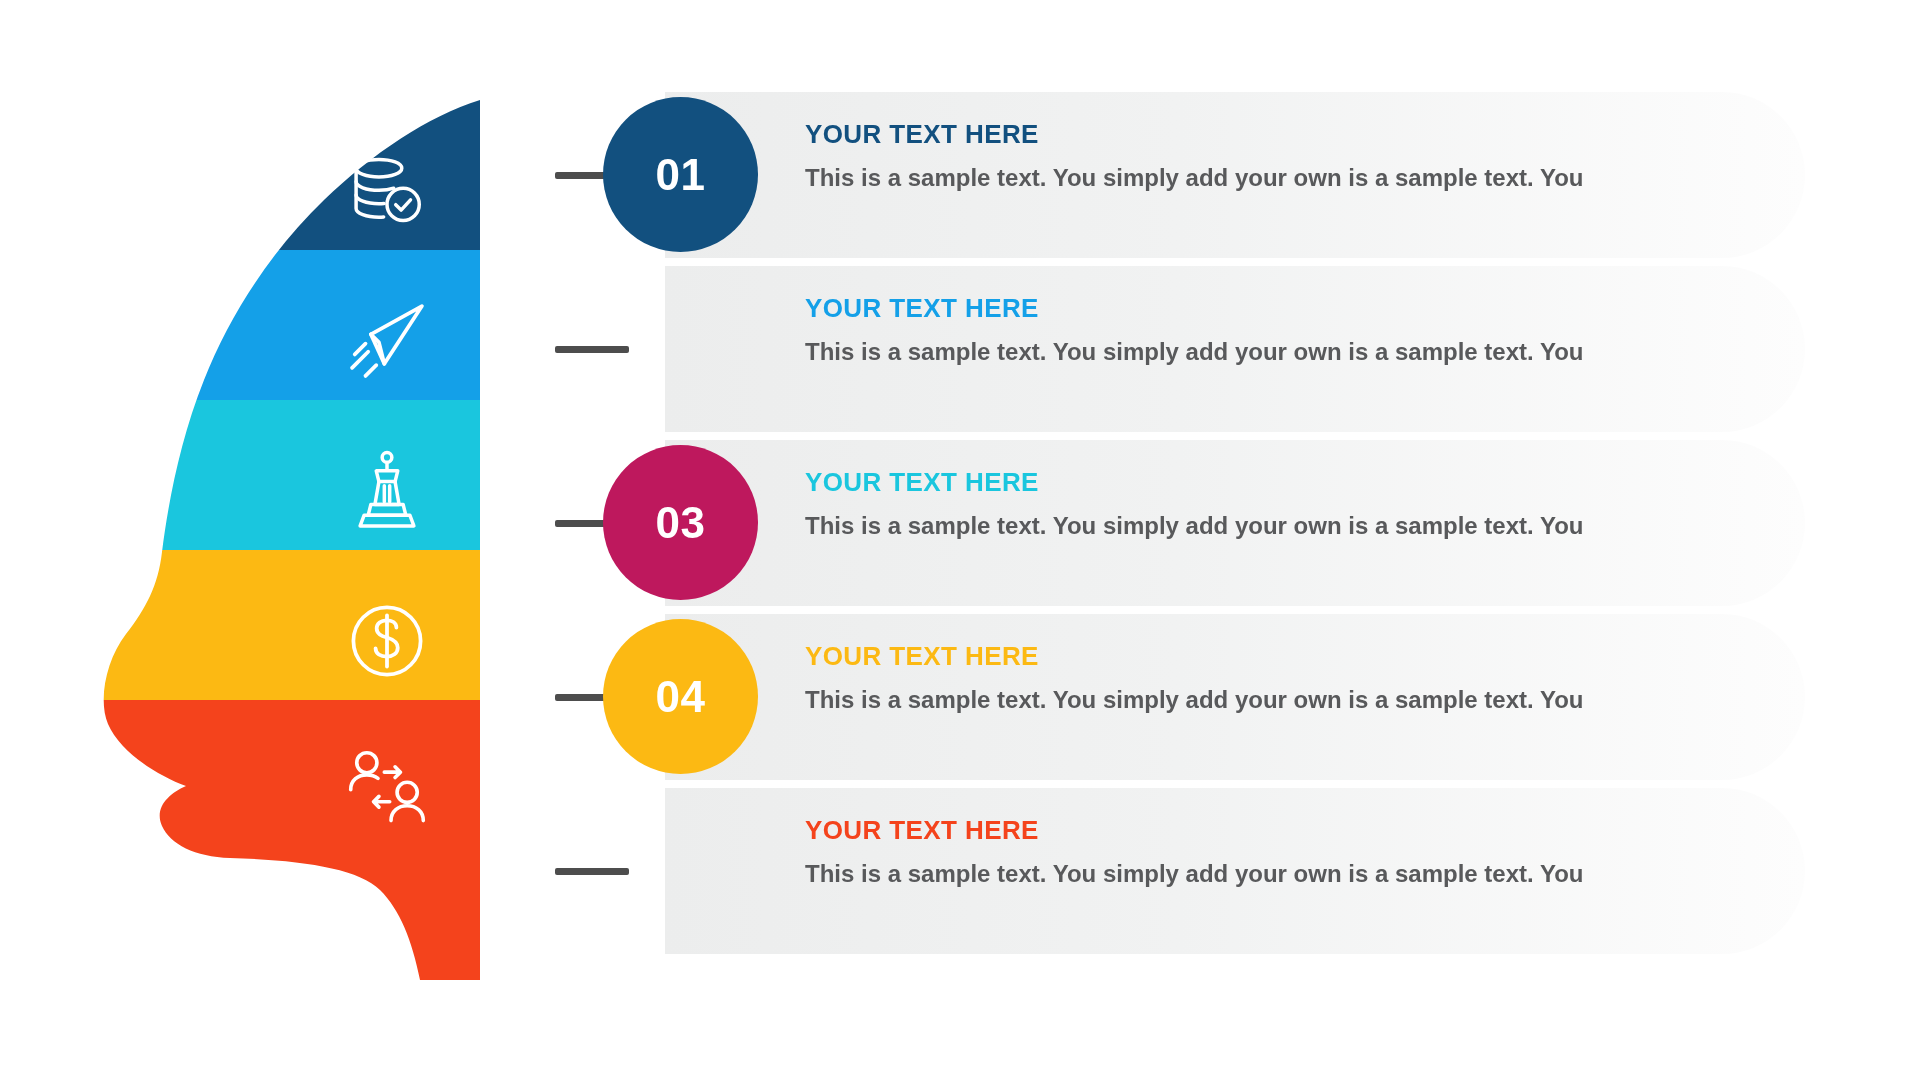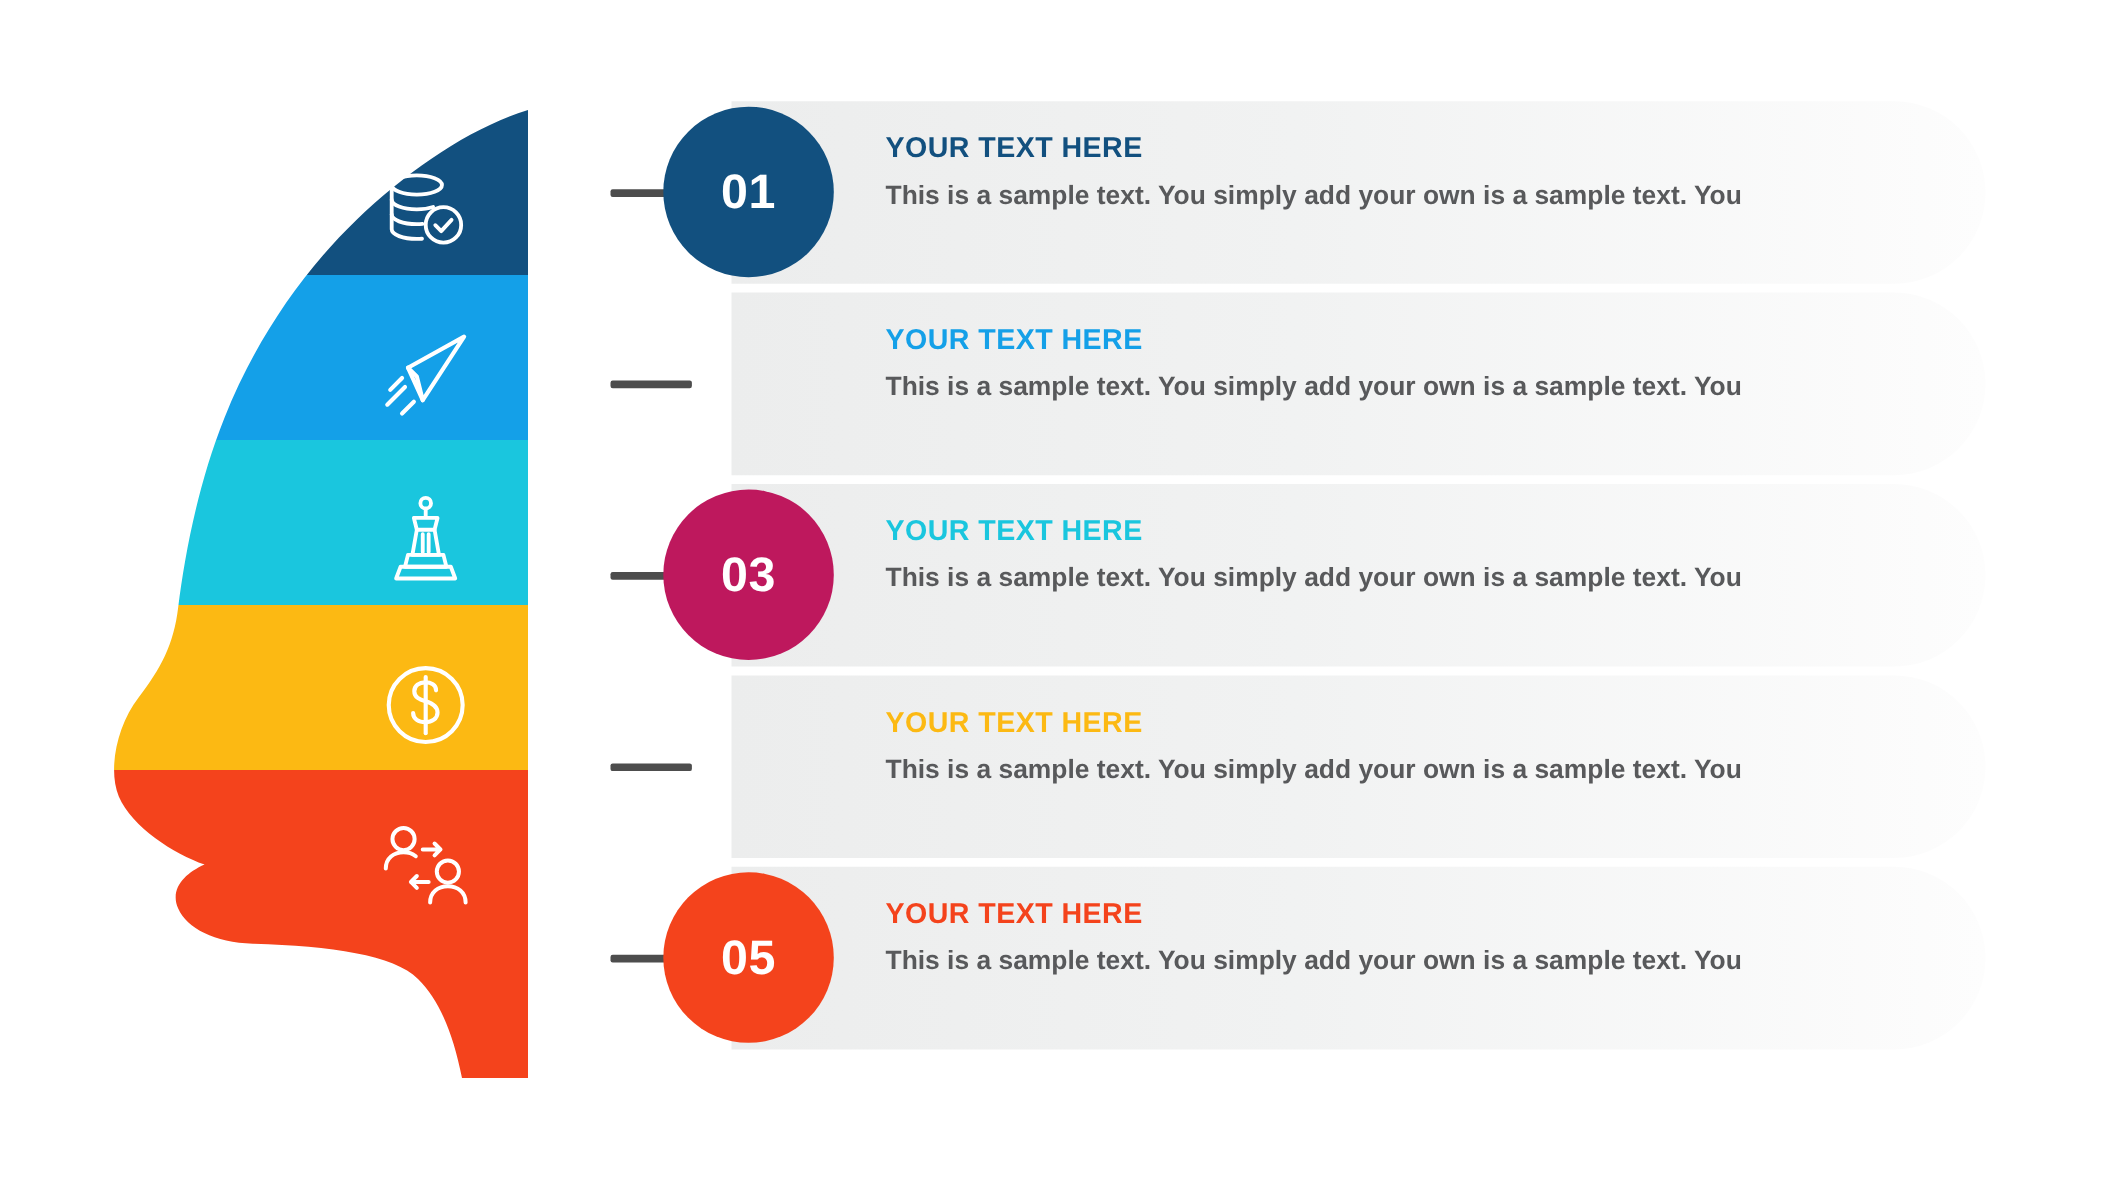--- a/index.html
+++ b/index.html
@@ -227,29 +227,29 @@
     <div class="badge" style="background:#be185d">03</div>
     <div class="text-block">
       <p class="title" style="color:#1ac6de">YOUR TEXT HERE</p>
       <p class="desc">This is a sample text. You simply add your own is a sample text. You</p>
     </div>
   </div>
 
   <div class="row" id="row-4">
     <div class="card"></div>
     <div class="connector"></div>
+    <div class="badge" style="background:#fcb913">04</div>
     <div class="text-block">
       <p class="title" style="color:#fcb913">YOUR TEXT HERE</p>
       <p class="desc">This is a sample text. You simply add your own is a sample text. You</p>
     </div>
   </div>
 
   <div class="row" id="row-5">
     <div class="card"></div>
     <div class="connector"></div>
-    <div class="badge" style="background:#f4431c">05</div>
     <div class="text-block">
       <p class="title" style="color:#f4431c">YOUR TEXT HERE</p>
       <p class="desc">This is a sample text. You simply add your own is a sample text. You</p>
     </div>
   </div>
 
 </div>
 
 </body></html>

